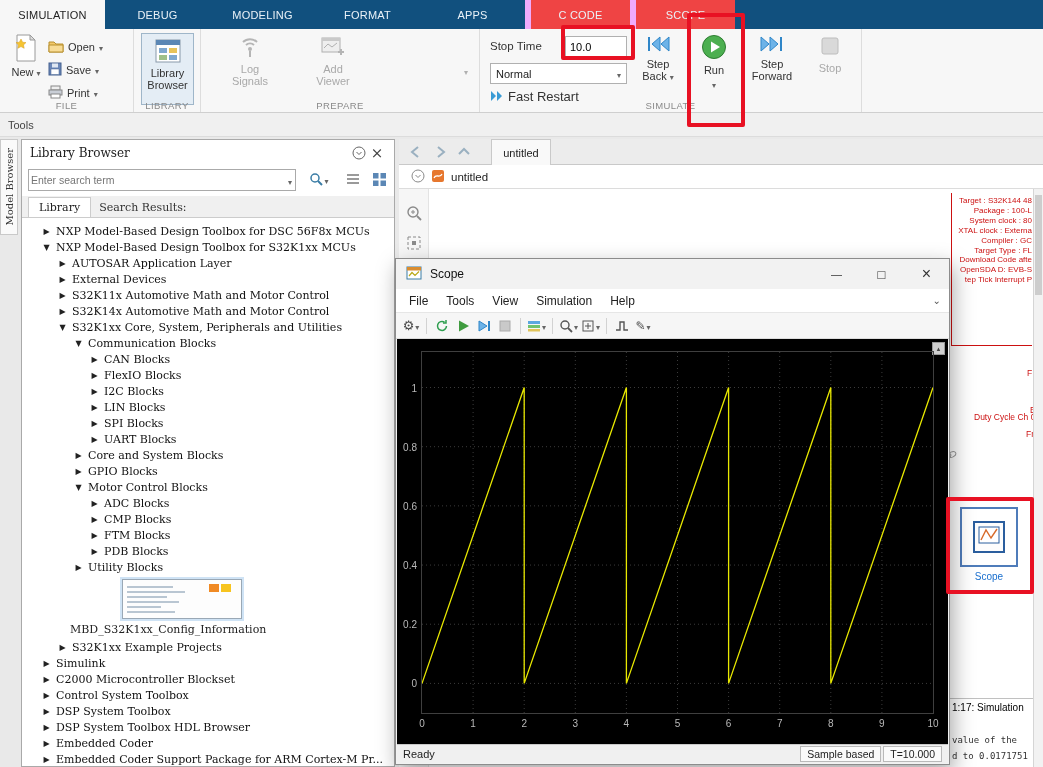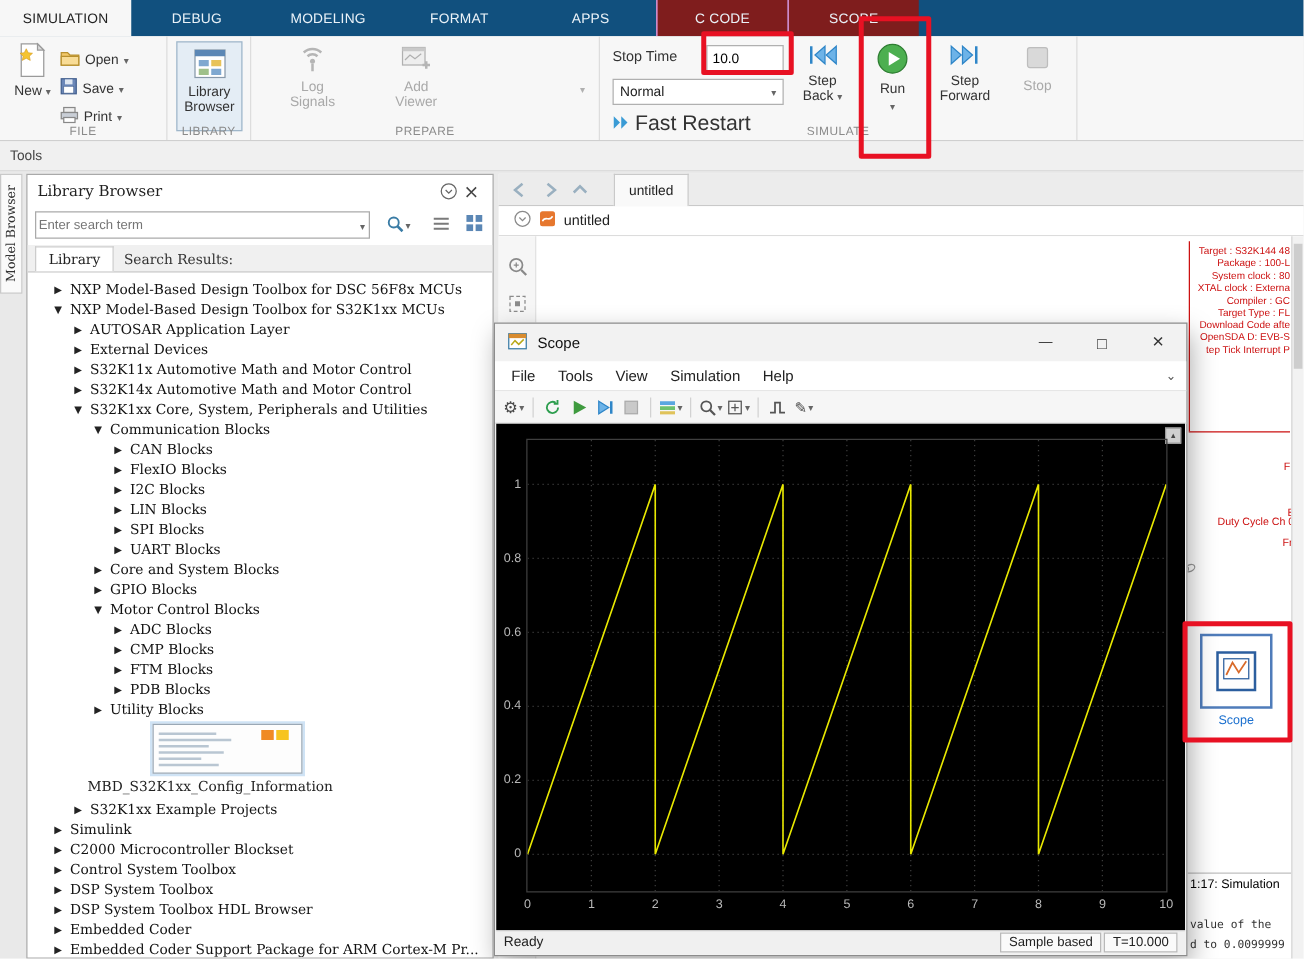--- a/index.html
+++ b/index.html
@@ -4,21 +4,21 @@
 <style>
 *{box-sizing:border-box;margin:0;padding:0}
 html,body{background:#fff}
 body{font-family:"Liberation Sans",sans-serif;cursor:default}
 .screen{position:relative;width:1043px;height:767px;background:#e9e9e9;overflow:hidden;font-size:11px;color:#333}
 
 
 .tabbar{position:absolute;left:0;top:0;width:100%;height:29px;background:#11507e;display:flex}
 .ts-tab{width:105px;color:#eaf2f8;font-size:11px;display:flex;align-items:center;justify-content:center;letter-spacing:.2px}
 .ts-tab.active{background:#f7f7f7;color:#222}
-.ts-tab.contextual{background:#7f1d1d;border-left:1px solid #f0abfc}
+.ts-tab.contextual{background:#ef4444;border-left:6px solid #f0abfc}
 
 
 .ribbon{position:absolute;left:0;top:29px;width:100%;height:84px;background:#f7f7f7;border-bottom:1px solid #cfcfcf}
 .rsec{position:absolute;top:0;height:100%;border-right:1px solid #ddd}
 .rsec-label{position:absolute;bottom:1px;left:0;right:0;text-align:center;font-size:9.5px;color:#8a8a8a;letter-spacing:.4px}
 .rbtn{position:absolute;display:flex;flex-direction:column;align-items:center;gap:2px;font-size:11px;color:#333;text-align:center}
 .rbtn .cap{line-height:12px;text-align:center;width:100%;white-space:normal}
 .rrow{position:absolute;display:flex;align-items:center;gap:4px;font-size:11px;color:#333}
 .disabled,.disabled .cap{color:#a9a9a9}
 .gx-dd::after{content:"▾";font-size:8px;color:#666}
@@ -229,21 +229,21 @@
       <input class="tfield" style="left: 85px; top: 7px; width: 62px; height: 21px;" value="10.0">
       <div class="combo" style="left:10px;top:34px;width:137px;height:21px">
         <span>Normal</span>
         <span class="gx-dd"></span>
       </div>
       <div class="rrow" style="left:10px;top:60px">
         <span><svg width="14" height="12">
               <path d="M1 1 l5 5 -5 5 z" fill="#3a9bd5"></path>
               <path d="M7 1 l5 5 -5 5 z" fill="#3a9bd5"></path>
             </svg></span>
-        <span style="font-size:17px">Fast Restart</span>
+        <span style="font-size:13px">Fast Restart</span>
       </div>
       <div class="rbtn" style="left:151px;top:5px;width:54px">
         <span><svg width="26" height="20">
               <path d="M4 3 v14" stroke="#2f86c8" stroke-width="2"></path>
               <path d="M15 3 L7 10 l8 7 z" fill="#6db3e8" stroke="#2f86c8"></path>
               <path d="M24 3 L16 10 l8 7 z" fill="#6db3e8" stroke="#2f86c8"></path>
             </svg></span>
         <span class="cap" style="width:38px"><span>Step Back</span> <span class="gx-dd"></span></span>
       </div>
       <div class="rbtn" style="left:211px;top:5px;width:46px">
@@ -572,21 +572,21 @@
             <polyline points="10,20 15,10 20,18 26,9" fill="none" stroke="#d86a2a" stroke-width="1.4"></polyline>
           </svg>
       </div>
       <div class="slabel">Scope</div>
 
       <div class="diagline"></div>
       <div class="diagtext">1:17: Simulation</div>
       <div class="console">
 
       <div>value of the</div>
-          <div>d to 0.0099999</div>
+          <div>d to 0.0171751</div>
         </div>
 
       <div class="escroll">
         <div class="ethumb"></div>
       </div>
     </div>
   </div>
 
   <div class="swin">
     <div class="stitle">

